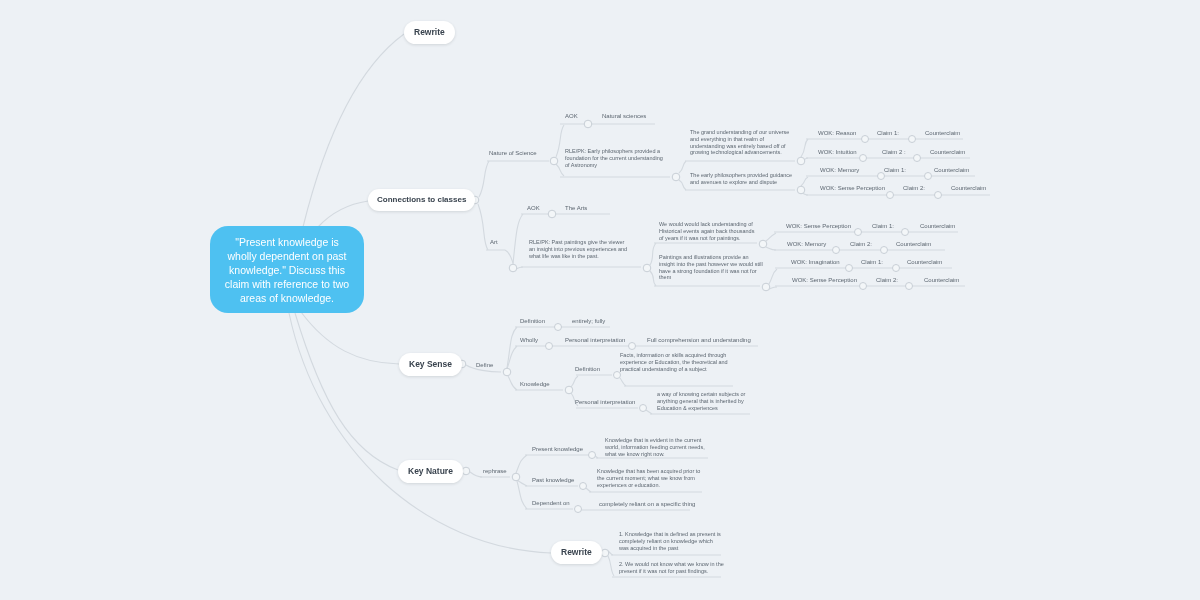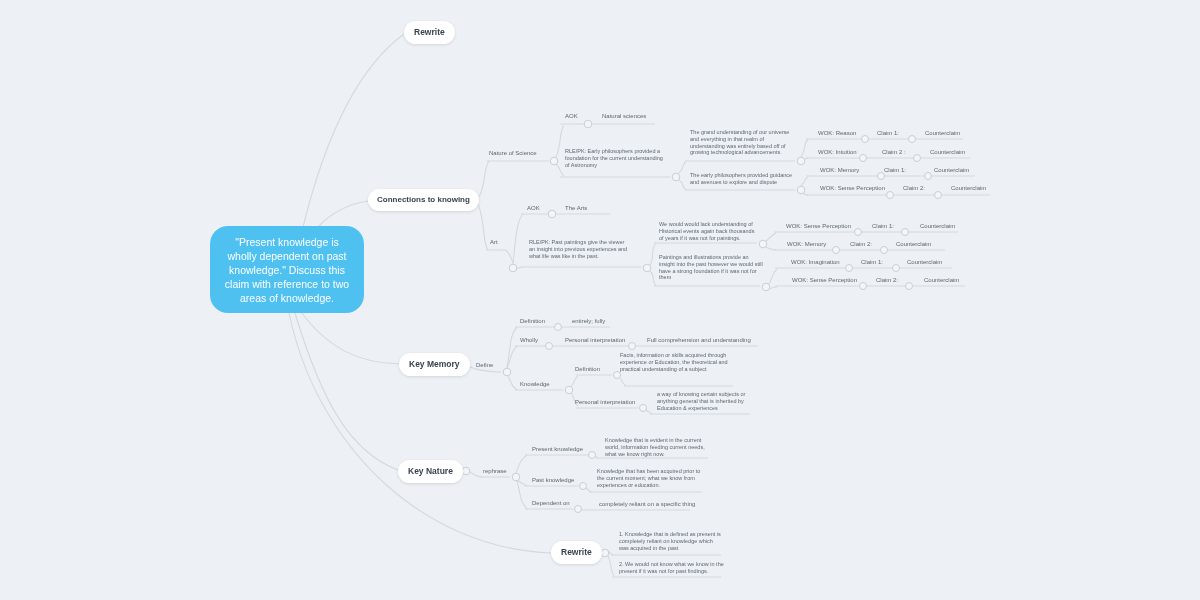--- a/index.html
+++ b/index.html
@@ -164,22 +164,22 @@
     <circle cx="516" cy="477" r="3.8"></circle>
     <circle cx="592" cy="455" r="3.5"></circle>
     <circle cx="583" cy="486" r="3.5"></circle>
     <circle cx="578" cy="509" r="3.5"></circle>
     <circle cx="605" cy="553" r="3.8"></circle>
   </svg>
 
   <div class="central">"Present knowledge is wholly dependent on past knowledge." Discuss this claim with reference to two areas of knowledge.</div>
 
   <div class="pill" style="left:404px;top:21px;">Rewrite</div>
-  <div class="pill small" style="left:368px;top:189px;">Connections to knowing</div>
-  <div class="pill" style="left:399px;top:353px;">Key Memory</div>
+  <div class="pill small" style="left:368px;top:189px;">Connections to classes</div>
+  <div class="pill" style="left:399px;top:353px;">Key Sense</div>
   <div class="pill" style="left:398px;top:460px;">Key Nature</div>
   <div class="pill" style="left:551px;top:541px;">Rewrite</div>
 
   <div class="lbl" style="left:489px;top:150px;">Nature of Science</div>
   <div class="lbl" style="left:565px;top:113px;">AOK</div>
   <div class="lbl" style="left:602px;top:113px;">Natural sciences</div>
   <div class="para" style="left:565px;top:148px;width:100px;">RLE/PK: Early philosophers provided a foundation for the current understanding of Astronomy</div>
   <div class="para" style="left:690px;top:129px;width:104px;">The grand understanding of our universe and everything in that realm of understanding was entirely based off of growing technological advancements.</div>
   <div class="para" style="left:690px;top:172px;width:104px;">The early philosophers provided guidance and avenues to explore and dispute</div>
   <div class="lbl" style="left:818px;top:130px;">WOK: Reason</div>

